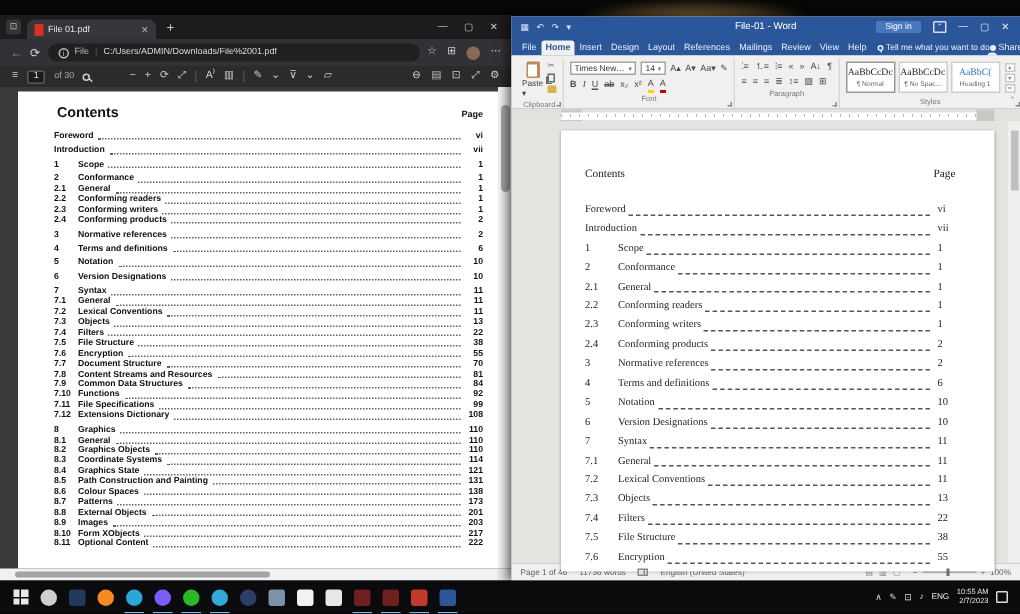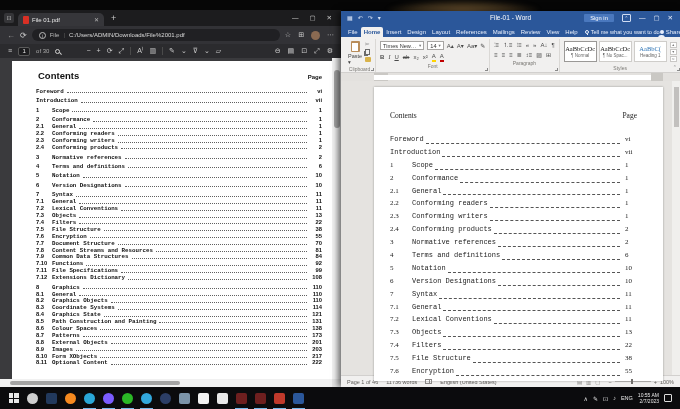--- a/index.html
+++ b/index.html
@@ -53,21 +53,21 @@
   .b-content{flex:1;position:relative;background:#3a3a3d;min-height:0;}
   .pdf-page{position:absolute;left:12px;top:3px;right:9px;bottom:8px;background:#fff;
             padding:9px 10px 0 24px;overflow:hidden;}
   .pdf-headrow{display:flex;justify-content:space-between;align-items:baseline;margin:0 0 7px 2px;}
   .pdf-headrow .h-title{font-size:9.5px;font-weight:bold;color:#111;}
   .pdf-headrow .h-page{font-size:6px;font-weight:bold;color:#111;}
   .pdf-toc .toc-row{display:flex;align-items:baseline;height:6.9px;
                     font:bold 5.8px/6.9px "Liberation Sans",sans-serif;color:#101010;}
   .pdf-toc .toc-row.gap{margin-top:2.6px;}
   .pdf-toc .t-num{width:16px;flex:0 0 auto;}
-  .t-label{white-space:nowrap;font-family:Liberation Mono, monospace;}
+  .t-label{white-space:nowrap;}
   .t-leader{flex:1;align-self:flex-end;height:0;margin:0 3px 1.5px 3px;min-width:4px;}
   .pdf-toc .t-leader{border-bottom:1px dotted #606060;}
   .pdf-toc .t-page{min-width:12px;text-align:right;flex:0 0 auto;}
   .pdf-vscroll{position:absolute;right:0;top:0;bottom:8px;width:9px;background:#f1f1f1;}
   .pdf-vscroll .thumb{position:absolute;left:1.5px;width:6px;top:12px;height:58px;background:#a4a4a4;border-radius:3px;}
   .pdf-hscroll{position:absolute;left:0;right:9px;bottom:0;height:8px;background:#f1f1f1;}
   .pdf-hscroll .thumb{position:absolute;top:2px;height:4px;left:10px;width:170px;background:#a4a4a4;border-radius:2px;}
   .pdf-corner{position:absolute;right:0;bottom:0;width:9px;height:8px;background:#e3e3e3;}
 
   

